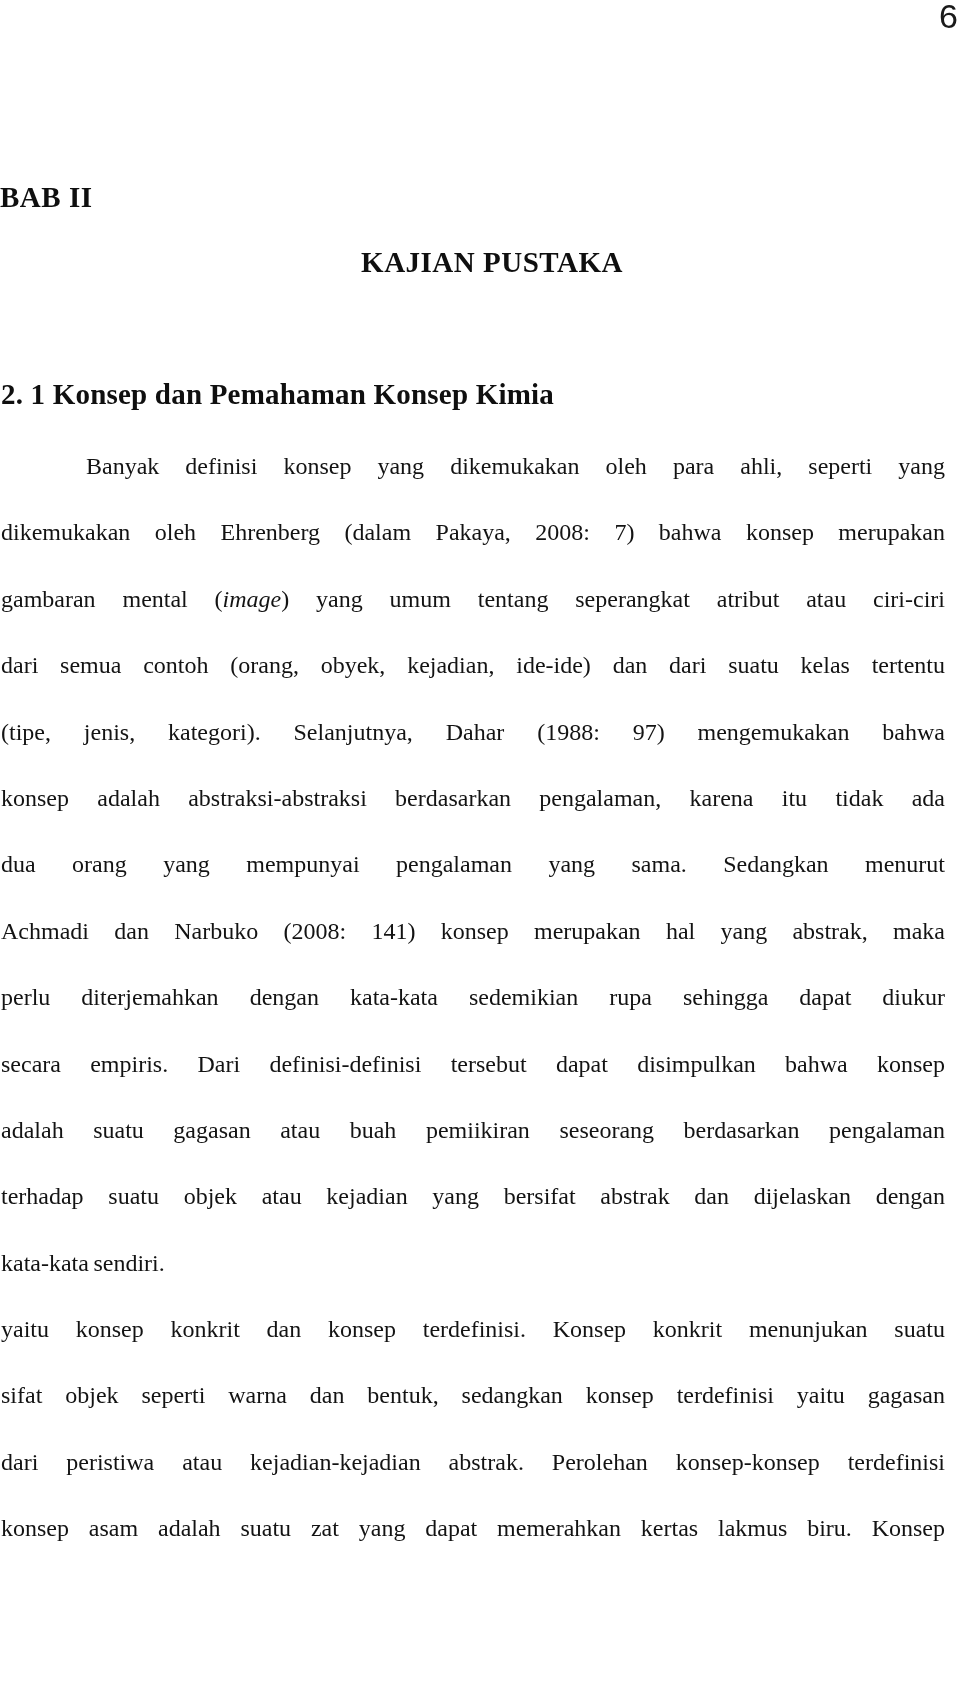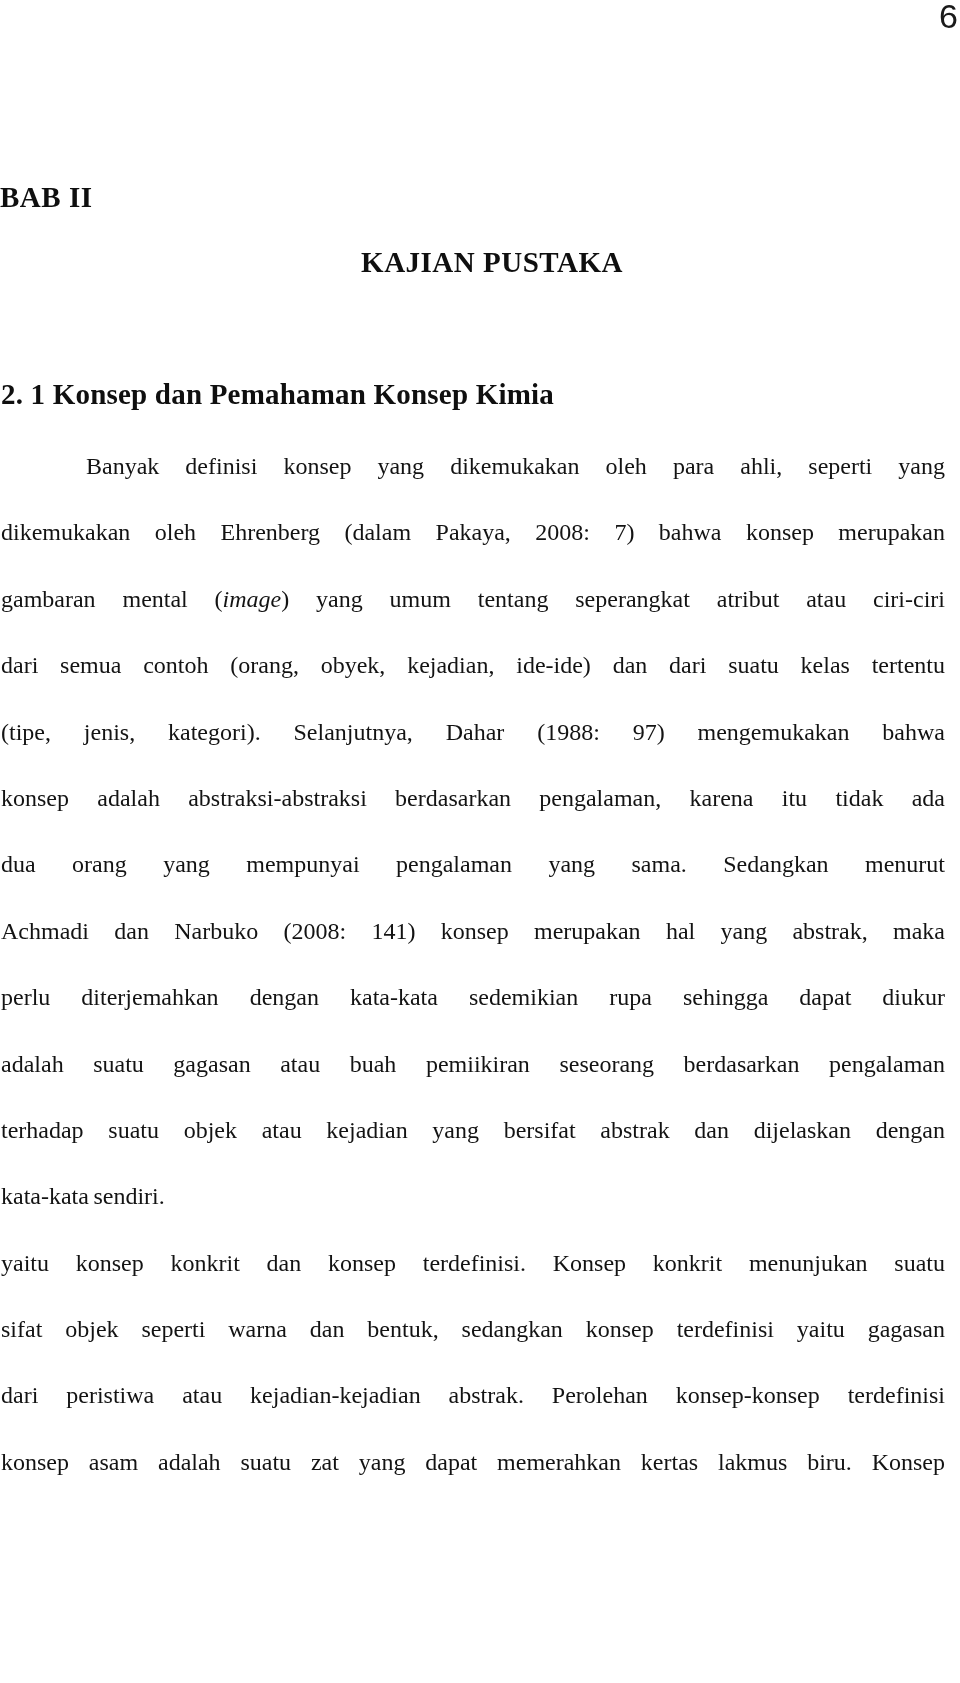--- a/index.html
+++ b/index.html
@@ -99,20 +99,21 @@
       <div class="paragraph">
         <div class="line indent">Banyak definisi konsep yang dikemukakan oleh para ahli, seperti yang</div>
         <div class="line">dikemukakan oleh Ehrenberg (dalam Pakaya, 2008: 7) bahwa konsep merupakan</div>
         <div class="line">gambaran mental (<i>image</i>) yang umum tentang seperangkat atribut atau ciri-ciri</div>
         <div class="line">dari semua contoh (orang, obyek, kejadian, ide-ide) dan dari suatu kelas tertentu</div>
         <div class="line">(tipe, jenis, kategori). Selanjutnya, Dahar (1988: 97) mengemukakan bahwa</div>
         <div class="line">konsep adalah abstraksi-abstraksi berdasarkan pengalaman, karena itu tidak ada</div>
         <div class="line">dua orang yang mempunyai pengalaman yang sama. Sedangkan menurut</div>
         <div class="line">Achmadi dan Narbuko (2008: 141) konsep merupakan hal yang abstrak, maka</div>
         <div class="line">perlu diterjemahkan dengan kata-kata sedemikian rupa sehingga dapat diukur</div>
+        <div class="line">secara empiris. Dari definisi-definisi tersebut dapat disimpulkan bahwa konsep</div>
         <div class="line">adalah suatu gagasan atau buah pemiikiran seseorang berdasarkan pengalaman</div>
         <div class="line">terhadap suatu objek atau kejadian yang bersifat abstrak dan dijelaskan dengan</div>
         <div class="line end">kata-kata sendiri.</div>
       </div>
       <div class="paragraph">
         <div class="line">yaitu konsep konkrit dan konsep terdefinisi. Konsep konkrit menunjukan suatu</div>
         <div class="line">sifat objek seperti warna dan bentuk, sedangkan konsep terdefinisi yaitu gagasan</div>
         <div class="line">dari peristiwa atau kejadian-kejadian abstrak. Perolehan konsep-konsep terdefinisi</div>
         <div class="line">konsep asam adalah suatu zat yang dapat memerahkan kertas lakmus biru. Konsep</div>
       </div>

